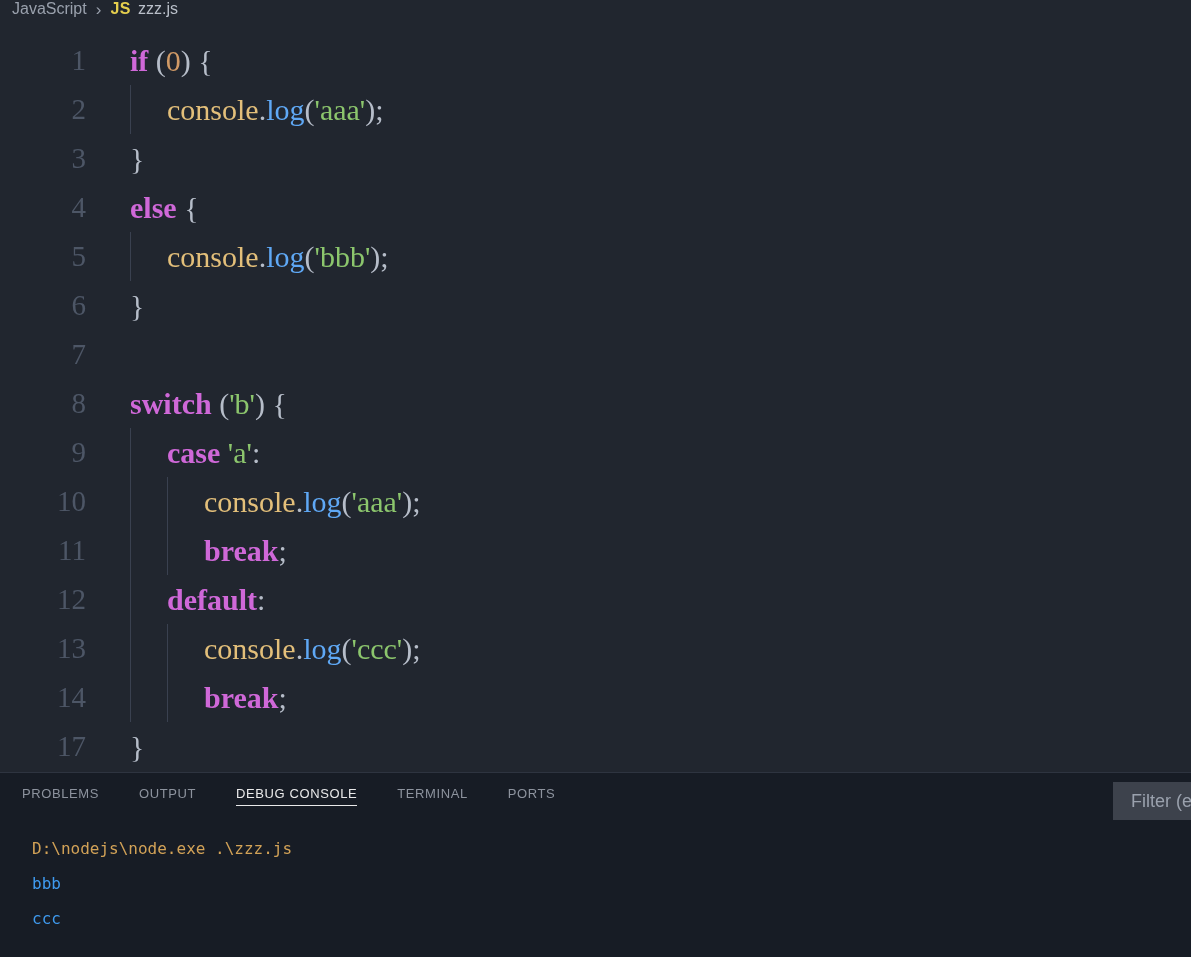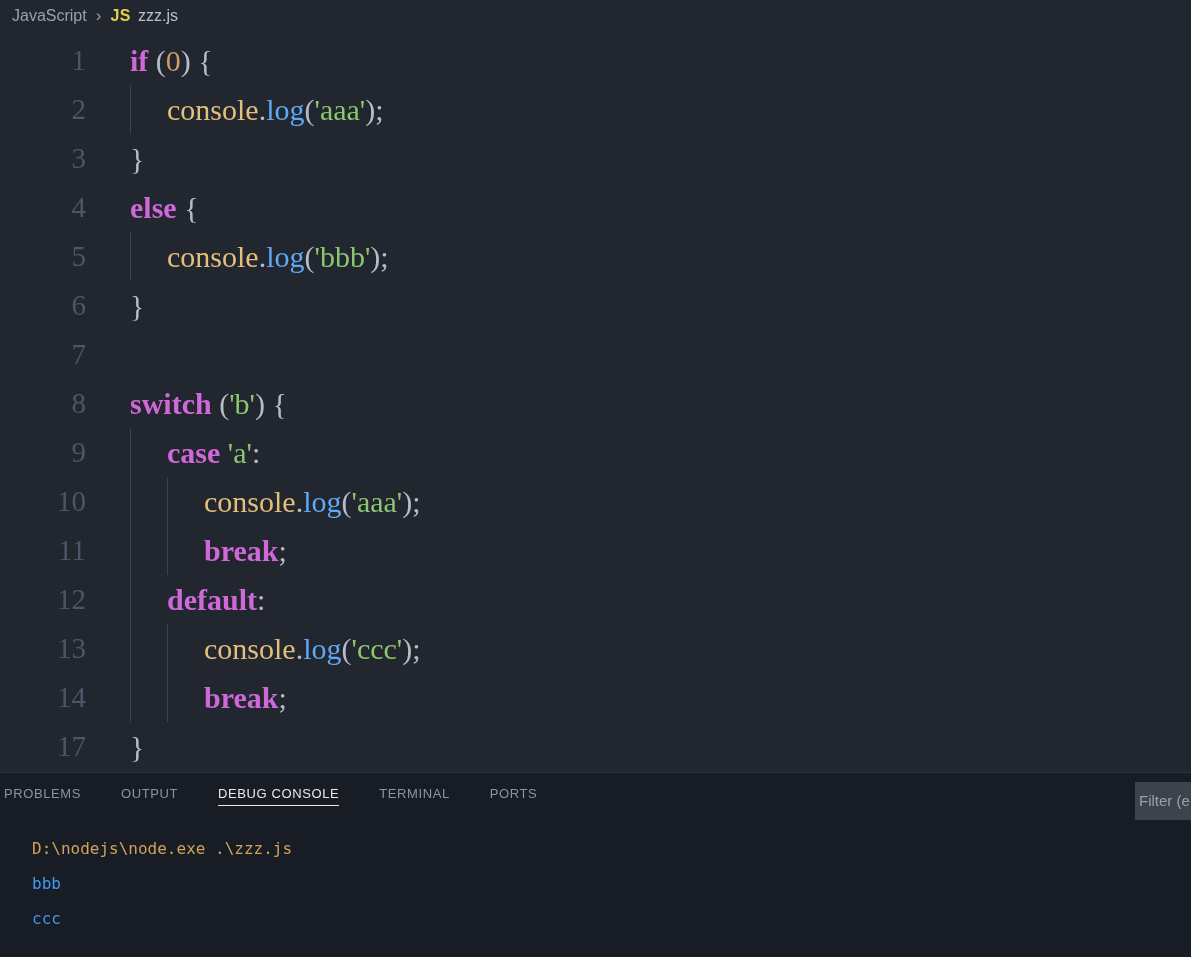--- a/index.html
+++ b/index.html
@@ -6,21 +6,20 @@
   html, body { width: 1191px; height: 957px; overflow: hidden; }
   body {
     background: var(--editor-bg);
     font-family: "Liberation Sans", sans-serif;
   }
 
   
   .breadcrumb {
     height: 32px;
     display: flex;
-    align-items: center;
     padding-left: 12px;
     gap: 7px;
     color: var(--breadcrumb-text);
     font-size: 16px;
   }
   .bc-sep { font-size: 17px; color: var(--breadcrumb-text); margin: 0 2px; }
   .js-icon { color: var(--js-icon); font-weight: bold; font-size: 16px; letter-spacing: 0.5px; }
   .bc-file { color: var(--breadcrumb-file); }
 
   
@@ -58,44 +57,44 @@
   
   .panel {
     position: relative;
     height: 185px;
     background: var(--panel-bg);
     border-top: 1px solid var(--panel-border);
   }
   .tabs {
     display: flex;
     gap: 40px;
-    padding-left: 4px;
+    padding-left: 22px;
     height: 46px;
     align-items: center;
   }
   .tab {
     font-size: 13px;
     letter-spacing: 0.6px;
     color: var(--tab-inactive);
     cursor: pointer;
     padding-bottom: 4px;
     border-bottom: 1px solid transparent;
   }
   .tab.active { color: var(--tab-active); border-bottom-color: var(--tab-active); }
   .filter {
     position: absolute;
     top: 9px;
     right: 0;
-    width: 56px;
+    width: 78px;
     height: 38px;
     background: var(--filter-bg);
     color: var(--filter-text);
-    font-size: 15px;
+    font-size: 18px;
     line-height: 38px;
-    padding-left: 4px;
+    padding-left: 18px;
     white-space: nowrap;
     overflow: hidden;
   }
   .console {
     padding: 12px 12px 0 32px;
     font-family: "DejaVu Sans Mono", monospace;
     font-size: 16px;
   }
   .cline { line-height: 35px; white-space: pre; }
   .cline.command { color: var(--command); }

